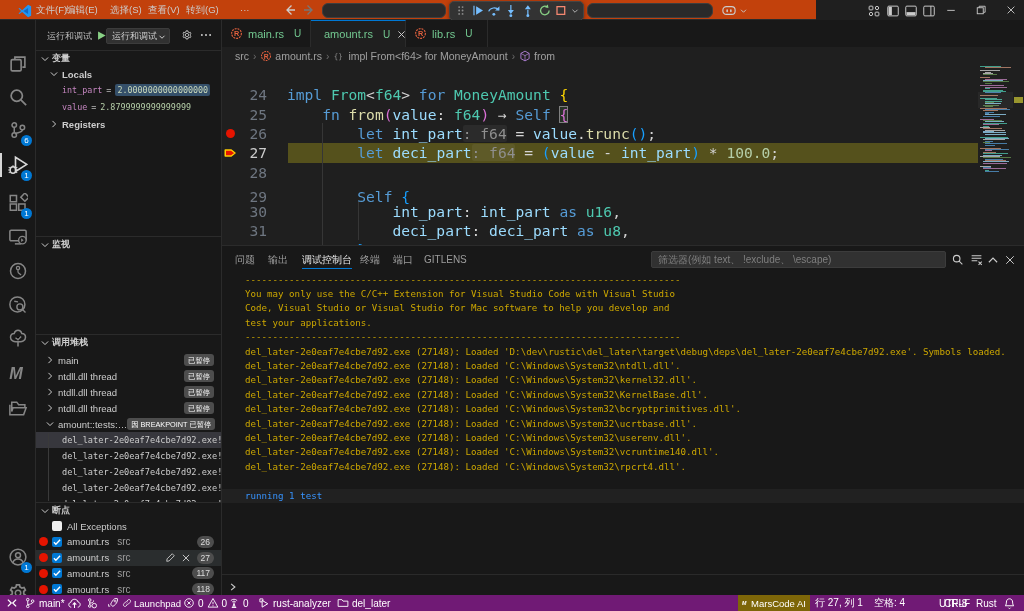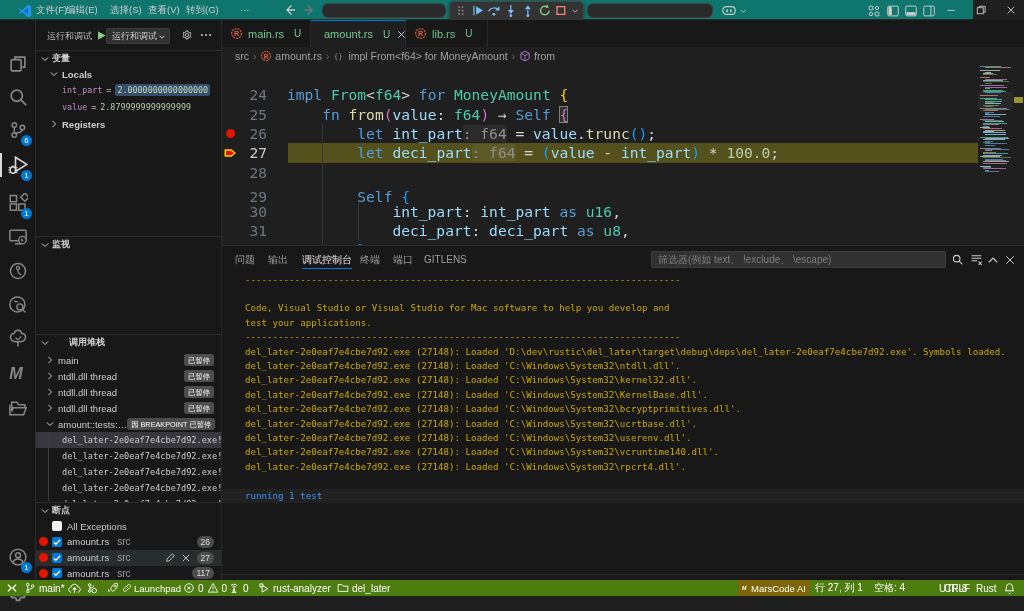--- a/index.html
+++ b/index.html
@@ -3,21 +3,21 @@
 <meta charset="utf-8">
 <style>
   * { margin:0; padding:0; box-sizing:border-box; }
   html,body { width:1024px; height:611px; overflow:hidden; background:#1f1f1f; }
   body { font-family:"Liberation Sans", sans-serif; color:#cccccc; font-size:12px; -webkit-font-smoothing:antialiased; }
   #root { position:absolute; left:0; top:0; width:1024px; height:611px; background:#1f1f1f; overflow:hidden; }
   .abs { position:absolute; }
   svg { display:block; }
 
   
-  #titlebar { left:0; top:0; width:973px; height:20px; background:#0f766e; border-bottom:1px solid #2b2b2b; }
+  #titlebar { left:0; top:0; width:816px; height:20px; background:#c2410c; border-bottom:1px solid #2b2b2b; }
   .menu-item { position:absolute; top:0; height:20px; line-height:20px; font-size:9.5px; color:#cccccc; padding:0 3px; }
   .nav-arrow { position:absolute; top:2px; width:16px; height:16px; }
   .cc-box { position:absolute; top:2.5px; height:15px; background:#2a2a2a; border:1px solid #3e3e3e; border-radius:6px; }
   #dbg-toolbar { position:absolute; left:449px; top:0.5px; width:135px; height:20px; background:#333333; border:1px solid #454545; border-radius:5px; box-shadow:0 1px 4px rgba(0,0,0,.4); display:flex; align-items:center; padding:0 4px; gap:3px; }
   .dbg-btn { width:17px; height:17px; display:flex; align-items:center; justify-content:center; }
 
   
   #activitybar { left:0; top:20px; width:36px; height:575px; background:#181818; border-right:1px solid #2b2b2b; }
   .ab-item { position:absolute; left:0; width:35px; height:34px; display:flex; align-items:center; justify-content:center; color:#868686; }
   .ab-item.active { color:#d7d7d7; }
@@ -67,21 +67,21 @@
   #panel { left:222px; top:245px; width:802px; height:350px; background:#181818; border-top:1px solid #2b2b2b; }
   .panel-tab { position:absolute; top:5px; height:18px; line-height:18px; font-size:10px; color:#9d9d9d; }
   .panel-tab.active { color:#e7e7e7; border-bottom:1px solid #0078d4; }
   #filter-box { position:absolute; left:429px; top:5px; width:295px; height:17px; background:#313131; border:1px solid #3c3c3c; border-radius:2px; font-size:10px; color:#7f7f7f; line-height:15px; padding-left:6px; white-space:nowrap; overflow:hidden; }
   #console { position:absolute; left:0; top:26px; width:802px; height:302px; overflow:hidden; font-family:"DejaVu Sans Mono", monospace; font-size:9.17px; }
   .con-line { position:absolute; left:23px; height:14.4px; line-height:14.4px; white-space:pre; color:#cca700; }
   .con-line.info { color:#3794ff; }
   .con-hl { position:absolute; left:0; width:802px; height:14.4px; background:rgba(255,255,255,.045); }
 
   
-  #statusbar { left:0; top:580px; width:1024px; height:16px; background:#4d7c0f; color:#ffffff; font-size:10px; }
+  #statusbar { left:0; top:595px; width:1024px; height:16px; background:#701a75; color:#ffffff; font-size:10px; }
   .sbar-item { position:absolute; top:0; height:16px; display:flex; align-items:center; gap:3px; white-space:nowrap; }
 </style>
 </head>
 <body>
 
 <div id="root">
 
   <div id="titlebar" class="abs">
     <svg class="abs" style="left:18px;top:3.5px" width="14" height="14" viewBox="0 0 16 16">
       <path fill="#2196f3" d="M11.5 0.8 4.7 7 1.6 4.6 0.6 5.2 3.5 8 0.6 10.8 1.6 11.4 4.7 9 11.5 15.2 15 13.5 15 2.5z"></path>
@@ -331,21 +331,21 @@
             <path fill="none" stroke="#cccccc" stroke-width="1.6" d="M5.5 3l5 5-5 5"></path>
           </svg>
           <span>Registers</span>
         </div>
         <div class="pane-header" style="top: 216px;">
           <svg width="10" height="10" viewBox="0 0 16 16" class="chev">
             <path fill="none" stroke="#cccccc" stroke-width="1.6" d="M3 5.5l5 5 5-5"></path>
           </svg>
           <span>监视</span>
         </div>
-        <div class="pane-header" style="top: 314px; gap: 17px;">
+        <div class="pane-header" style="top: 314px;">
           <svg width="10" height="10" viewBox="0 0 16 16" class="chev">
             <path fill="none" stroke="#cccccc" stroke-width="1.6" d="M3 5.5l5 5 5-5"></path>
           </svg>
           <span>调用堆栈</span>
         </div>
         <div class="sb-row" style="top: 332px; padding-left: 22px;">
           <svg width="10" height="10" viewBox="0 0 16 16" style="position: absolute; left: 9px; top: 3px;">
             <path fill="none" stroke="#cccccc" stroke-width="1.6" d="M5.5 3l5 5-5 5"></path>
           </svg>
           <span style="overflow: hidden; white-space: nowrap; flex: 0 0 auto; max-width: 112px;">main</span>
@@ -657,20 +657,21 @@
         </g>
       </svg>
     <svg class="abs" style="left:765px;top:8px" width="12" height="12" viewBox="0 0 16 16">
         <path fill="none" stroke="#cccccc" stroke-width="1.5" d="M2.5 11l5.5-5.5L13.5 11"></path>
       </svg>
     <svg class="abs" style="left:782px;top:8px" width="12" height="12" viewBox="0 0 16 16">
         <path stroke="#cccccc" stroke-width="1.3" d="M3 3l10 10m0-10L3 13"></path>
       </svg>
     <div id="console">
         <div class="con-line" style="top: 0.5px;">-------------------------------------------------------------------------------</div>
+        <div class="con-line" style="top: 14.9px;">You may only use the C/C++ Extension for Visual Studio Code with Visual Studio</div>
         <div class="con-line" style="top: 29.3px;">Code, Visual Studio or Visual Studio for Mac software to help you develop and</div>
         <div class="con-line" style="top: 43.7px;">test your applications.</div>
         <div class="con-line" style="top: 58.1px;">-------------------------------------------------------------------------------</div>
         <div class="con-line" style="top: 72.5px;">del_later-2e0eaf7e4cbe7d92.exe (27148): Loaded 'D:\dev\rustic\del_later\target\debug\deps\del_later-2e0eaf7e4cbe7d92.exe'. Symbols loaded.</div>
         <div class="con-line" style="top: 86.9px;">del_later-2e0eaf7e4cbe7d92.exe (27148): Loaded 'C:\Windows\System32\ntdll.dll'.</div>
         <div class="con-line" style="top: 101.3px;">del_later-2e0eaf7e4cbe7d92.exe (27148): Loaded 'C:\Windows\System32\kernel32.dll'.</div>
         <div class="con-line" style="top: 115.7px;">del_later-2e0eaf7e4cbe7d92.exe (27148): Loaded 'C:\Windows\System32\KernelBase.dll'.</div>
         <div class="con-line" style="top: 130.1px;">del_later-2e0eaf7e4cbe7d92.exe (27148): Loaded 'C:\Windows\System32\bcryptprimitives.dll'.</div>
         <div class="con-line" style="top: 144.5px;">del_later-2e0eaf7e4cbe7d92.exe (27148): Loaded 'C:\Windows\System32\ucrtbase.dll'.</div>
         <div class="con-line" style="top: 158.9px;">del_later-2e0eaf7e4cbe7d92.exe (27148): Loaded 'C:\Windows\System32\userenv.dll'.</div>

